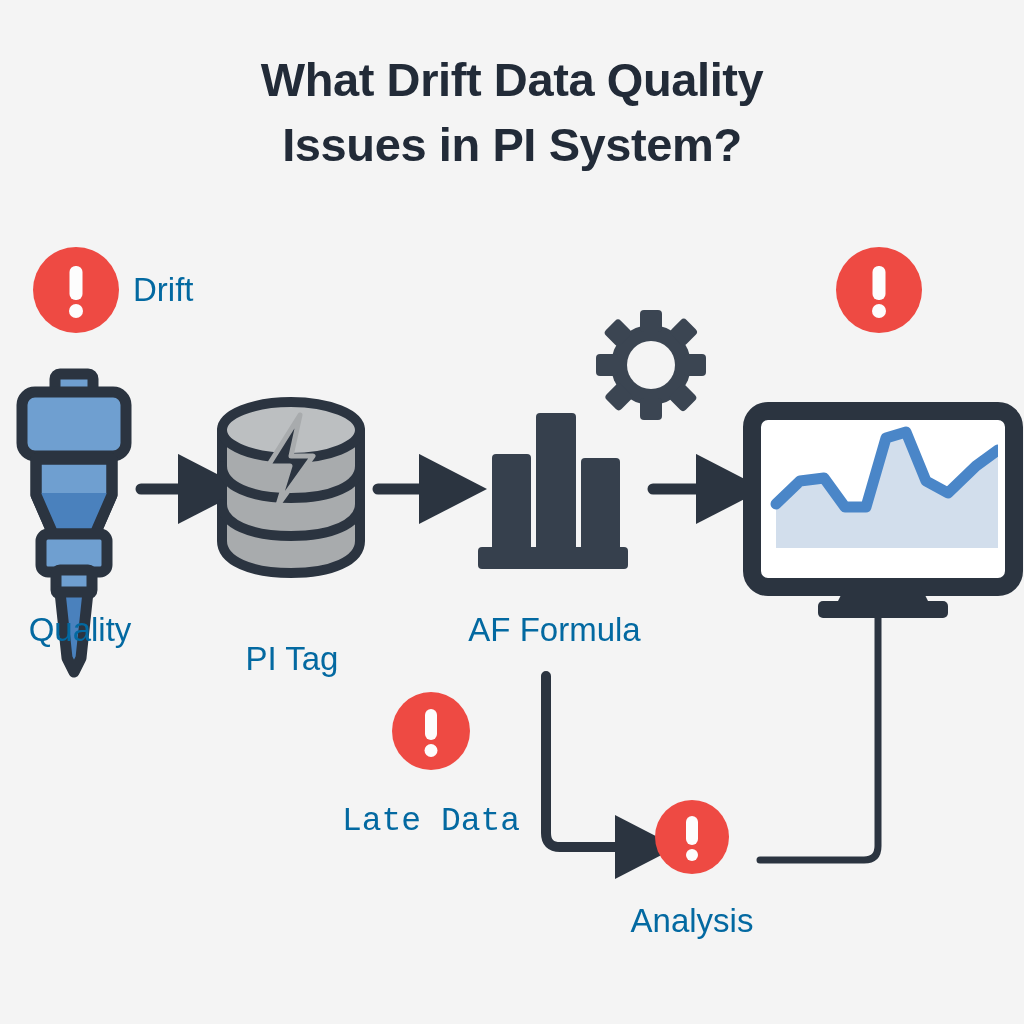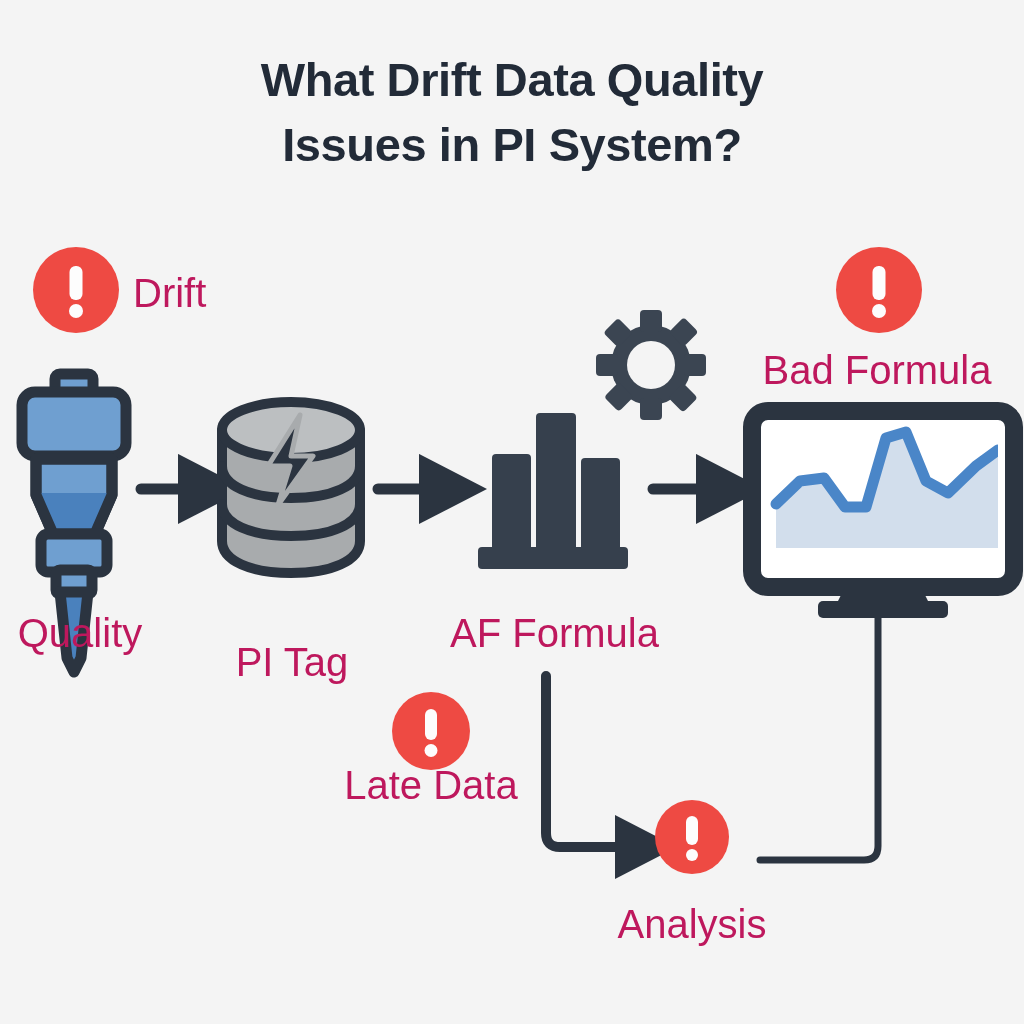--- a/index.html
+++ b/index.html
@@ -27,22 +27,22 @@
     font-size: 47px;
     font-weight: bold;
     line-height: 1.38;
     letter-spacing: -0.4px;
   }
   .title .line2 { display: block; }
 
   
   .node-label {
     position: absolute;
-    color: #be185d;
-    font-size: 40px;
+    color: #0369a1;
+    font-size: 33px;
     font-weight: normal;
     white-space: nowrap;
     text-align: center;
   }
 
   
   .badge {
     position: absolute;
     border-radius: 50%;
     background: #ee4a43;
@@ -198,27 +198,26 @@
   <div class="badge b-lg" style="left:33px; top:247px;">
     <div class="bang-stem"></div>
     <div class="bang-dot"></div>
   </div>
   <div class="node-label" style="left:133px; top:271px; width:200px; text-align:left;">Drift</div>
 
   <div class="badge b-lg" style="left:836px; top:247px;">
     <div class="bang-stem"></div>
     <div class="bang-dot"></div>
   </div>
-  <div class="node-label" style="left:730px; top:348px; width:294px;">Bad Formula</div>
 
   <div class="badge b-md" style="left:392px; top:692px;">
     <div class="bang-stem"></div>
     <div class="bang-dot"></div>
   </div>
-  <div class="node-label" style="left:331px; top:763px; width:200px;">Late Data</div>
+  <div class="node-label" style="left:331px; top:803px; width:200px;font-family:Liberation Mono, monospace;">Late Data</div>
 
   <div class="badge b-sm" style="left:655px; top:800px;">
     <div class="bang-stem"></div>
     <div class="bang-dot"></div>
   </div>
   <div class="node-label" style="left:592px; top:902px; width:200px;">Analysis</div>
 
 </div>
 
 </body></html>

